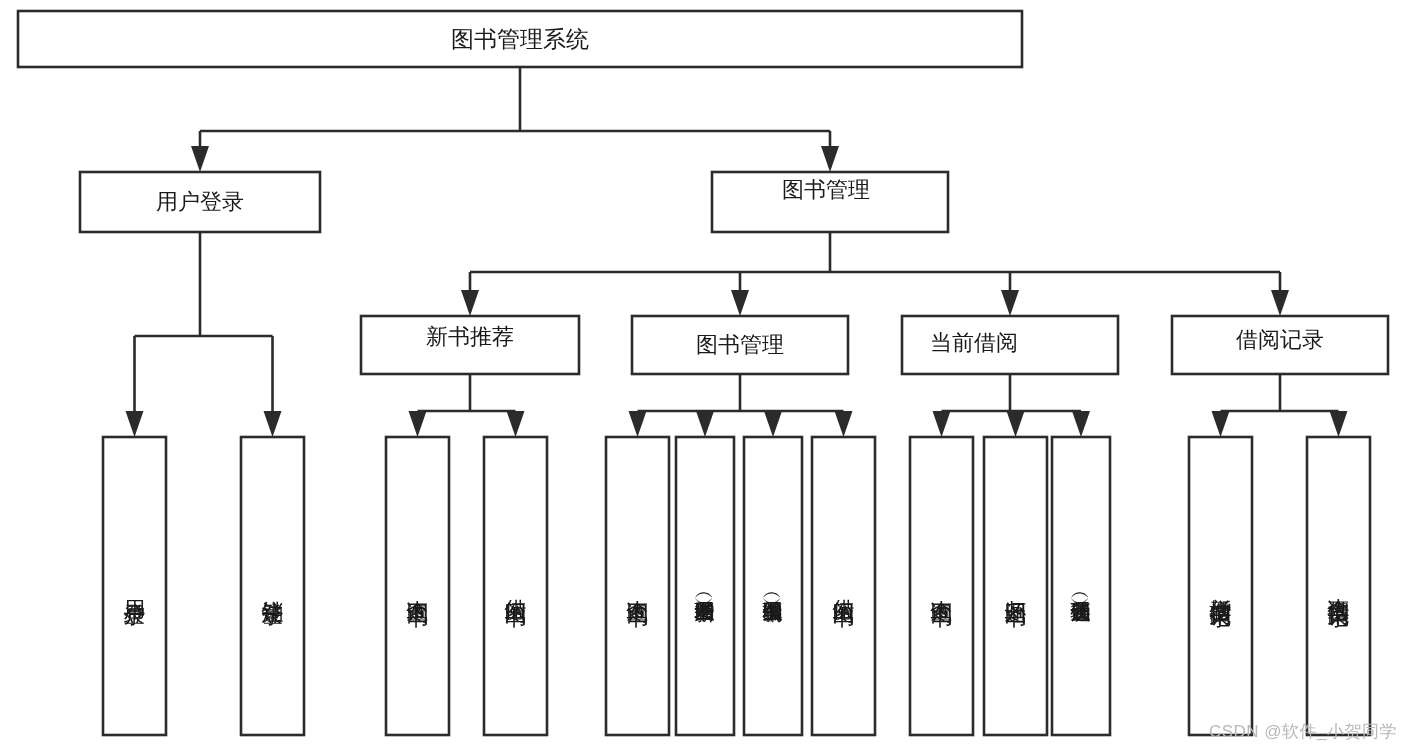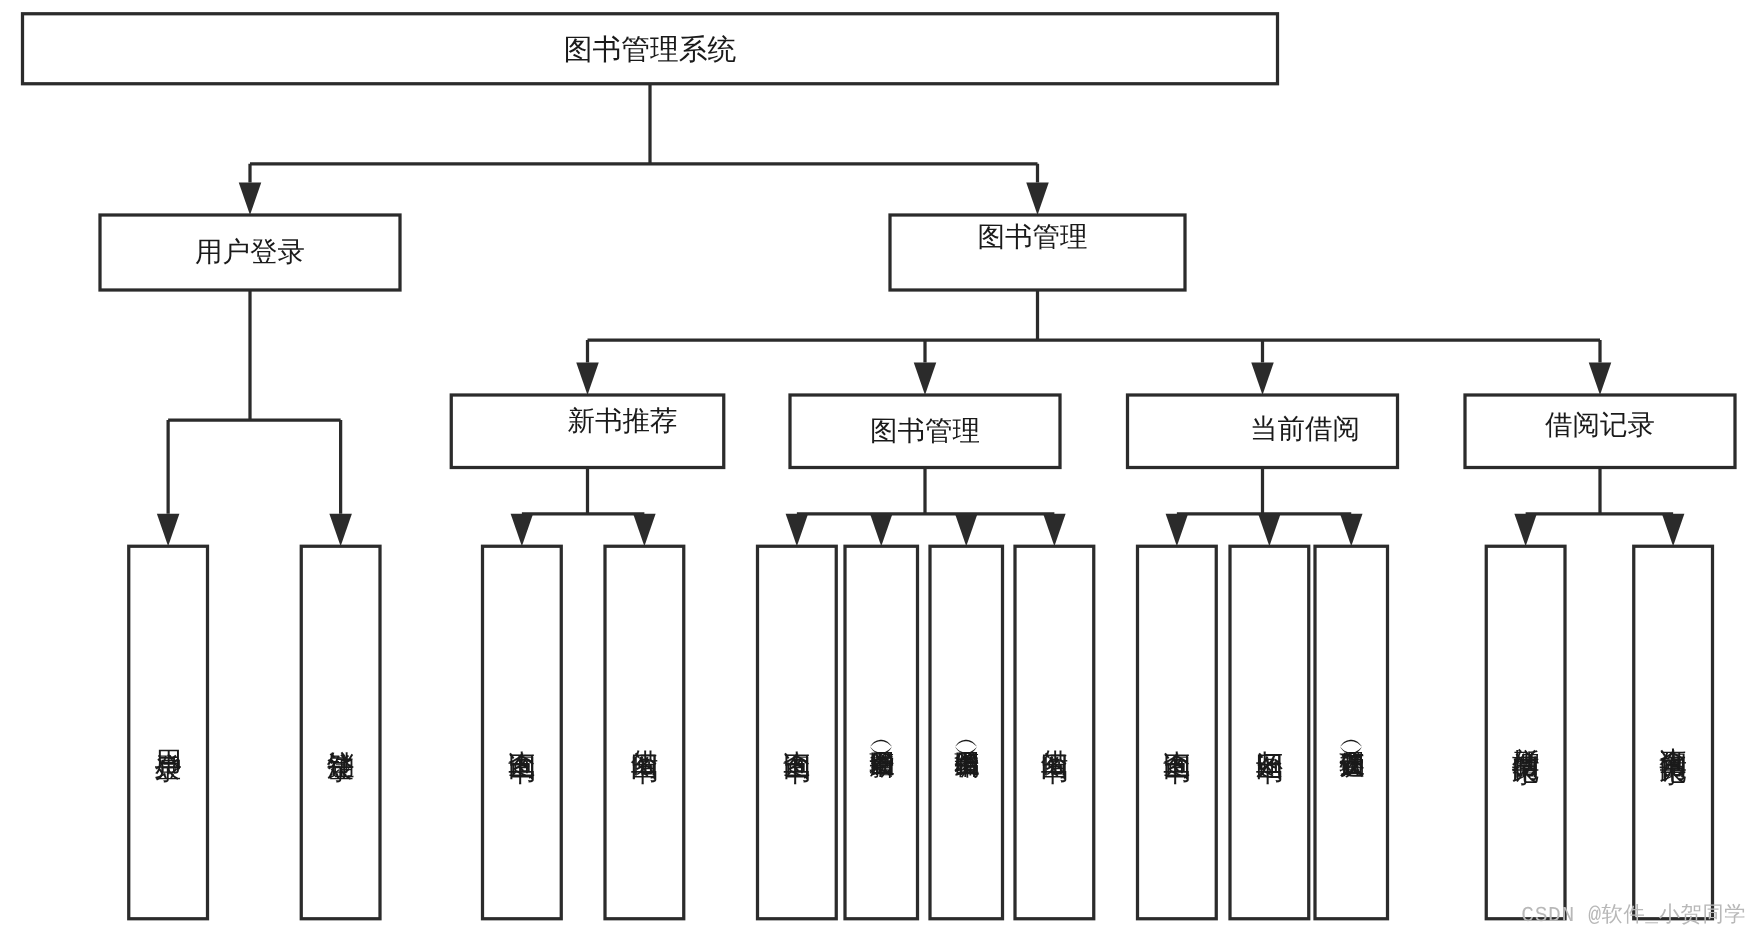--- a/index.html
+++ b/index.html
@@ -39,21 +39,21 @@
     stroke-linecap: butt;
   }
   .arrow-head {
     fill: #2b2b2b;
     stroke: none;
   }
   .watermark {
     position: absolute;
     right: 8px;
     bottom: 4px;
-    font-family: Liberation Mono, monospace;
+    font-family: Liberation Sans, sans-serif;
     font-size: 17px;
     color: #b8b8b8;
     white-space: nowrap;
     user-select: none;
     letter-spacing: 0.5px;
   }
   .vtext-wrap {
     position: absolute;
     display: flex;
     align-items: center;
@@ -172,27 +172,27 @@
   <div id="labels-layer">
       <div class="htext-wrap" style="left: 18px; top: 11px; width: 1004px; height: 56px;">
         <div class="htext" style="font-size: 23px;">图书管理系统</div>
       </div>
       <div class="htext-wrap" style="left: 80px; top: 172px; width: 240px; height: 60px;">
         <div class="htext">用户登录</div>
       </div>
       <div class="htext-wrap" style="left: 712px; top: 160px; width: 228px; height: 60px;">
         <div class="htext">图书管理</div>
       </div>
-      <div class="htext-wrap" style="left: 361px; top: 316px; width: 218px; height: 42px; margin-left: 28px;">
+      <div class="htext-wrap" style="left: 361px; top: 316px; width: 218px; height: 42px;">
         <div class="htext">新书推荐</div>
       </div>
       <div class="htext-wrap" style="left: 632px; top: 316px; width: 216px; height: 58px;">
         <div class="htext">图书管理</div>
       </div>
-      <div class="htext-wrap" style="left: 936px; top: 316px; width: 216px; height: 54px; border-radius: 24px;">
+      <div class="htext-wrap" style="left: 866px; top: 316px; width: 216px; height: 54px; border-radius: 24px;">
         <div class="htext">当前借阅</div>
       </div>
       <div class="htext-wrap" style="left: 1172px; top: 316px; width: 216px; height: 48px;">
         <div class="htext">借阅记录</div>
       </div>
       <div class="vtext-wrap" style="left: 103px; top: 437px; width: 63px; height: 298px;">
         <div class="vtext">用户登录</div>
       </div>
       <div class="vtext-wrap" style="left: 241px; top: 437px; width: 63px; height: 298px;">
         <div class="vtext">注销登录</div>

